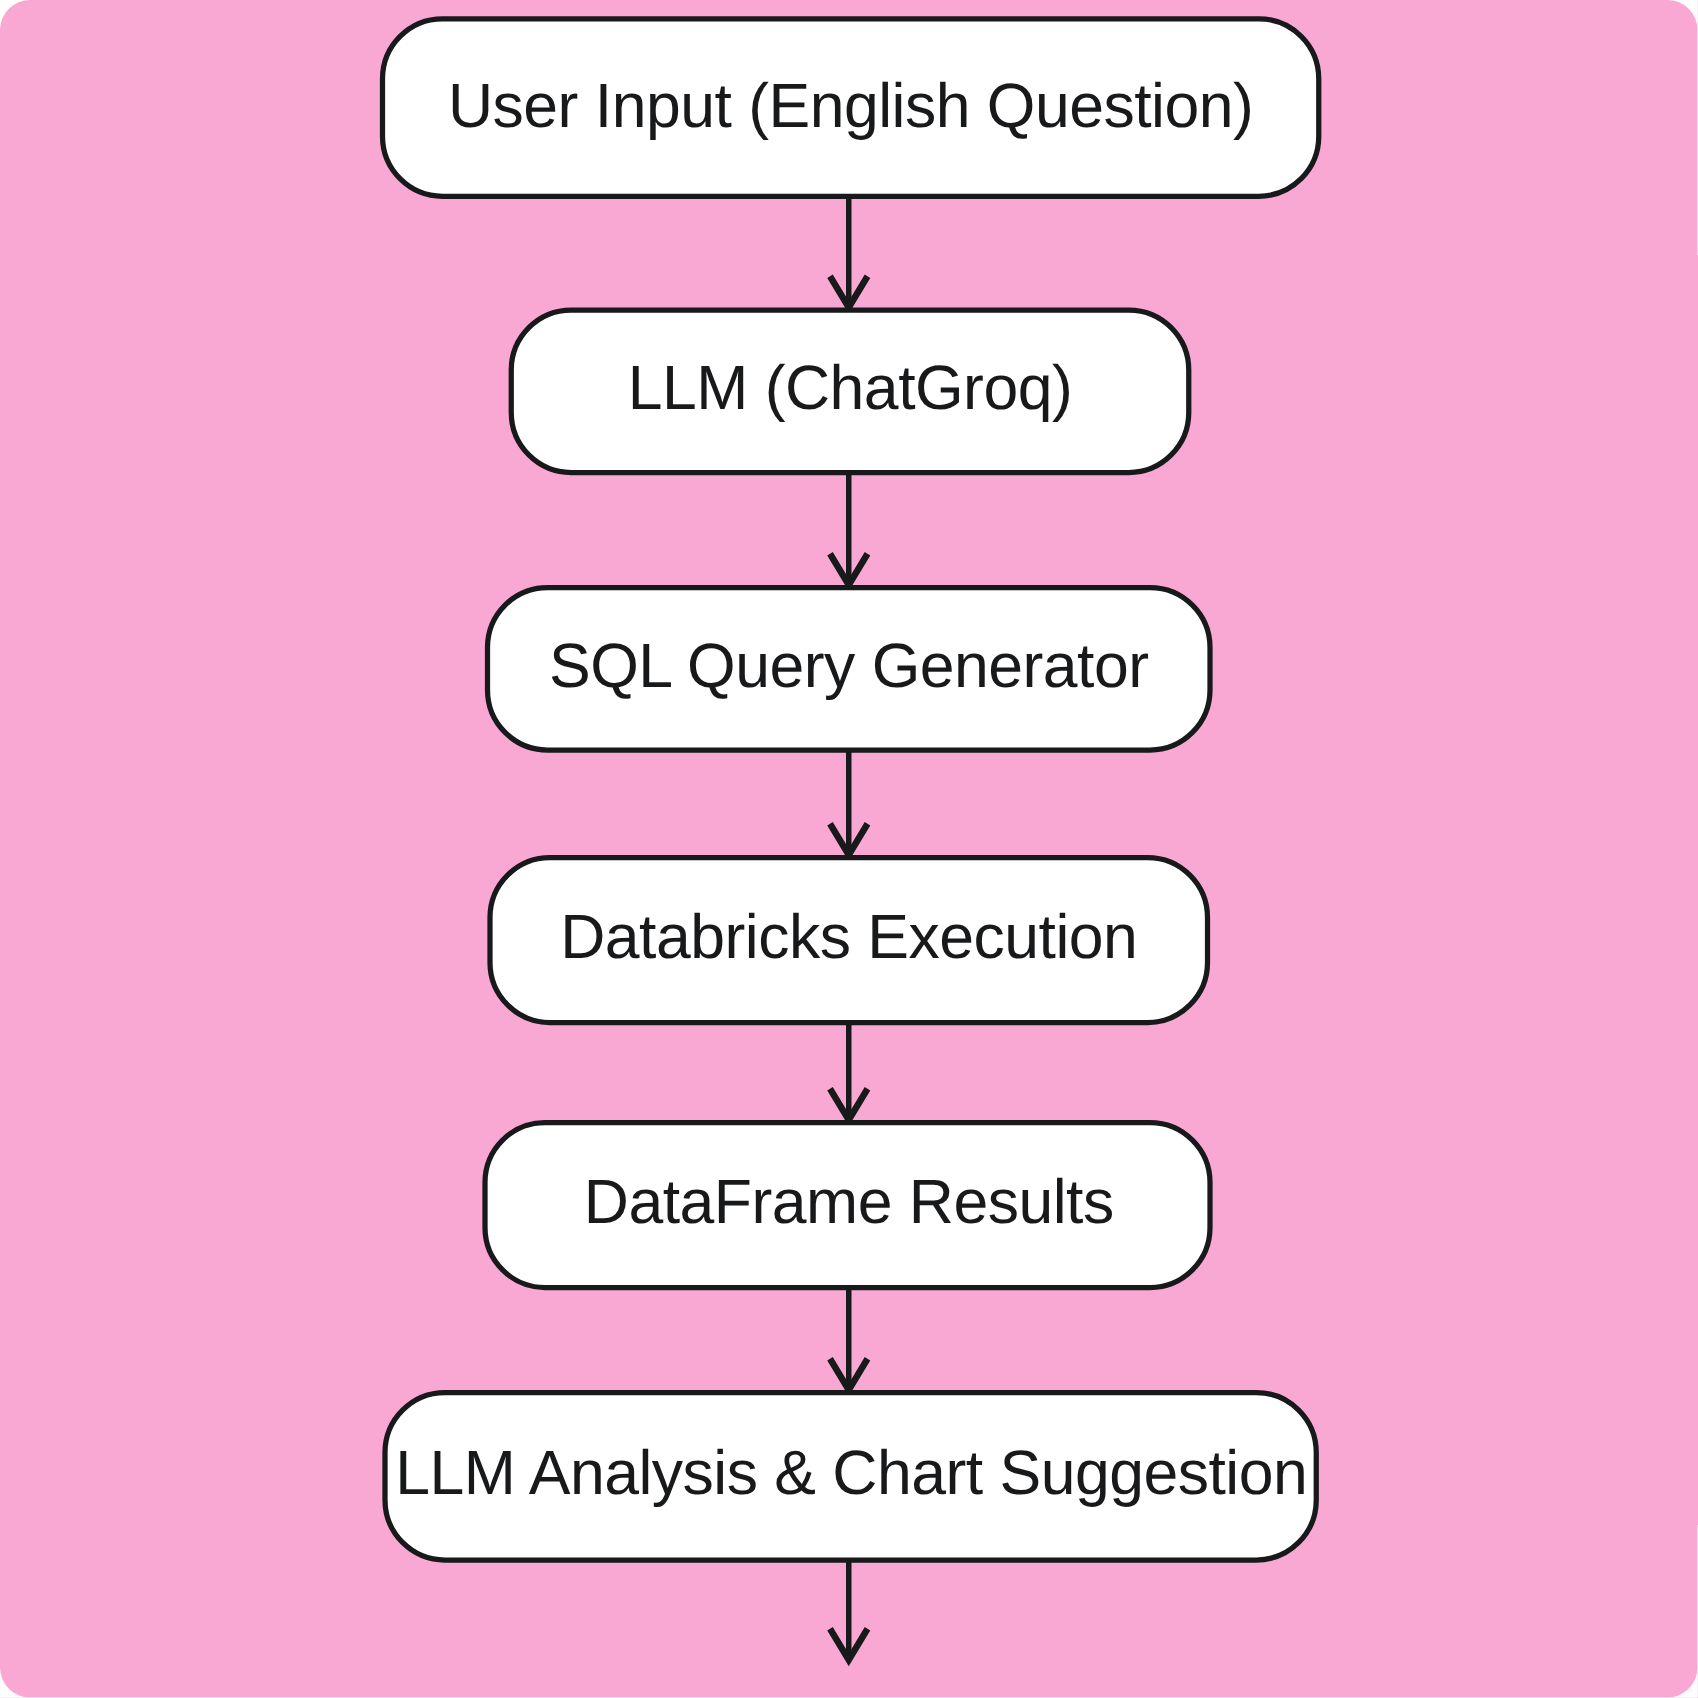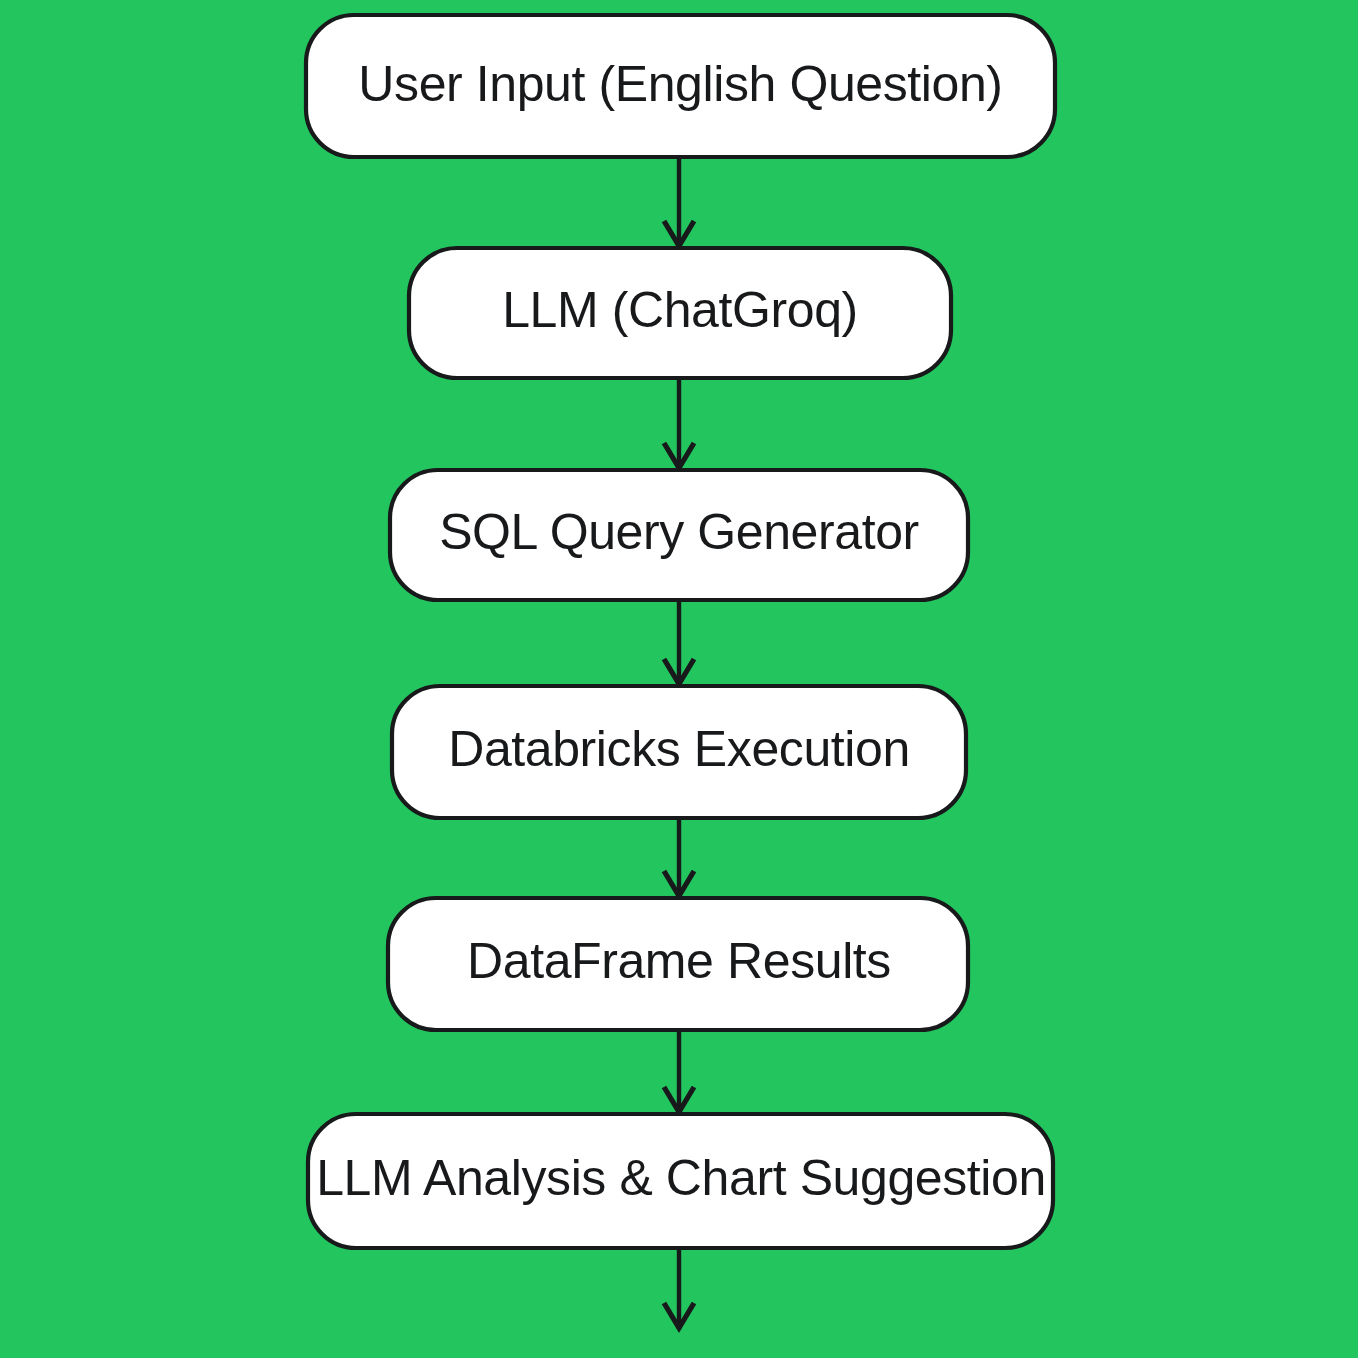--- a/index.html
+++ b/index.html
@@ -8,22 +8,23 @@
     padding: 0;
     background: #ffffff;
   }
   body {
     font-family: "Liberation Sans", "DejaVu Sans", sans-serif;
   }
   #canvas {
     position: relative;
     width: 1358px;
     height: 1358px;
-    background: #22c55e;
+    background: #f9a8d4;
     overflow: hidden;
+    border-radius: 24px;
   }
   #flow-svg {
     position: absolute;
     left: 0;
     top: 0;
     width: 1358px;
     height: 1358px;
     display: block;
   }
   .node-box {

